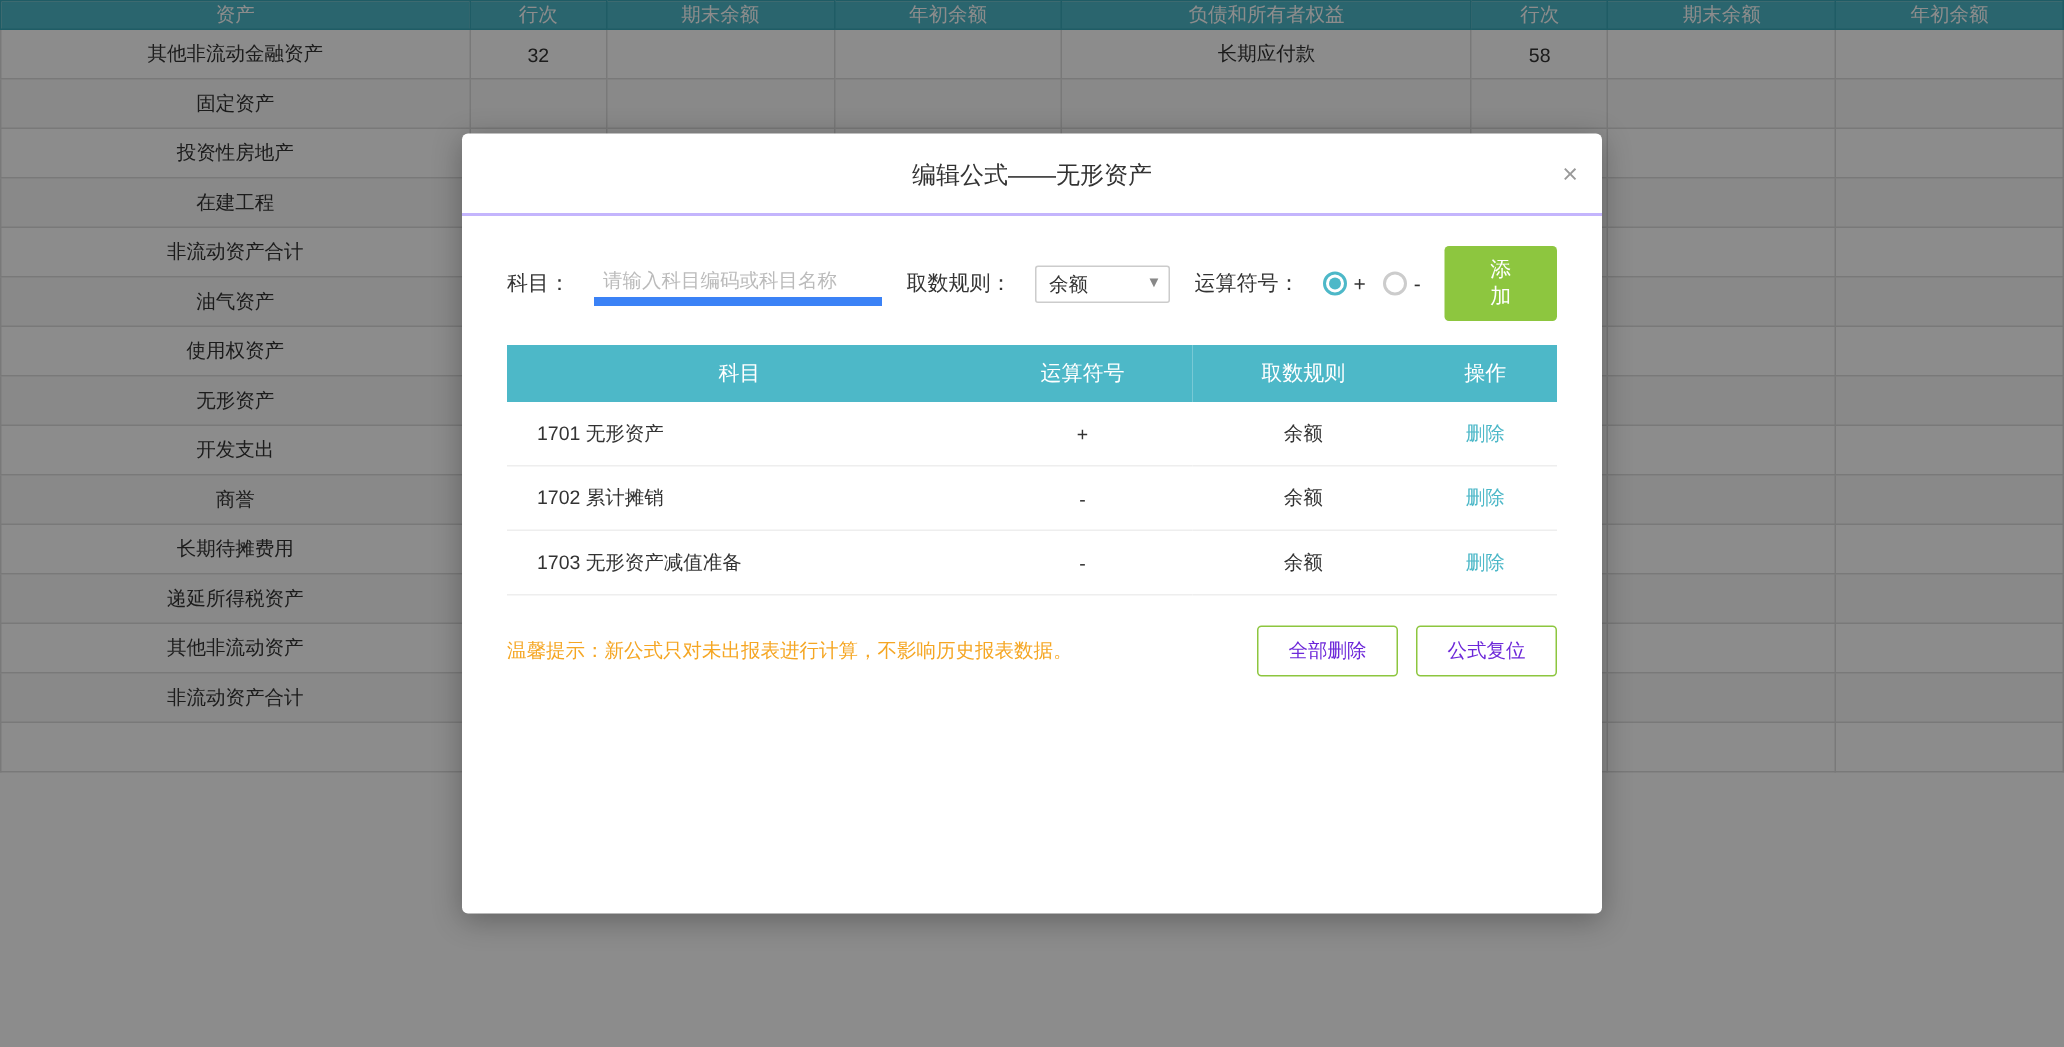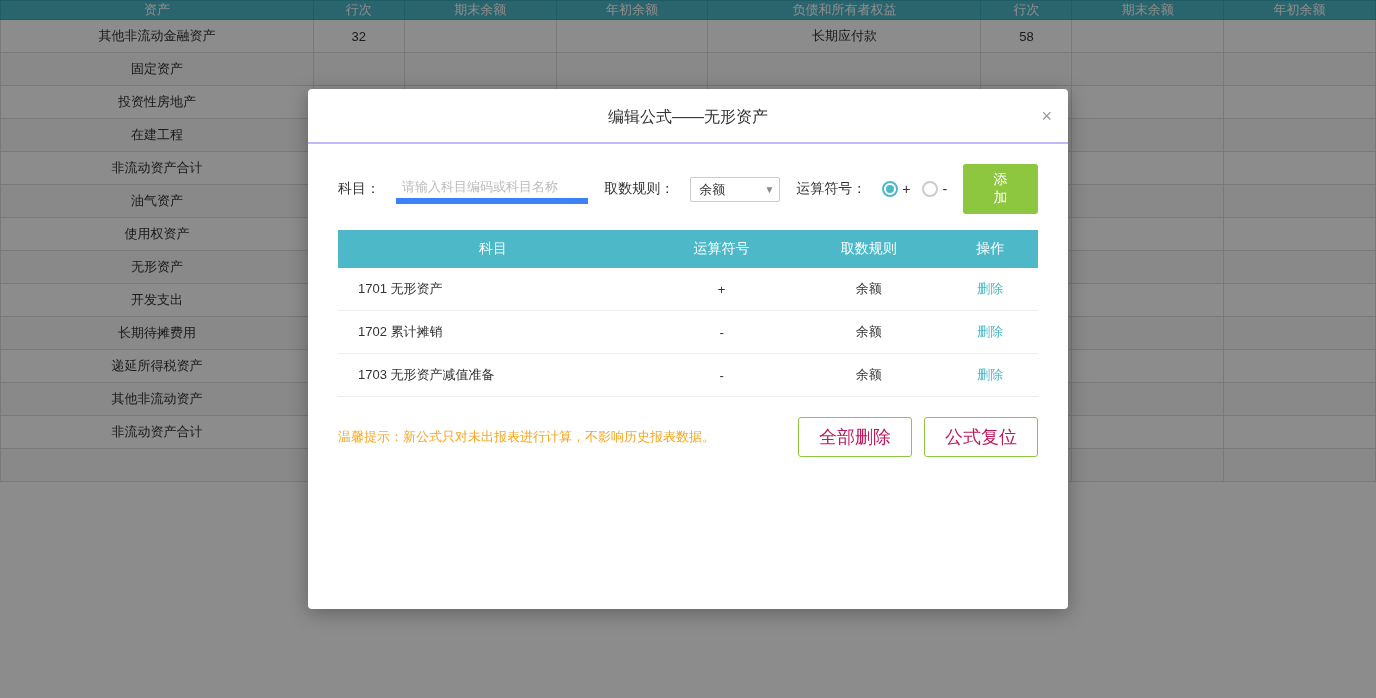--- a/index.html
+++ b/index.html
@@ -261,24 +261,24 @@
     }
 
     .footer-btns {
       display: flex;
       gap: 12px;
     }
 
     .btn-outline {
       border: 1px solid #8dc63f;
       background: #fff;
-      color: #be185d;
+      color: #6d28d9;
       border-radius: 3px;
       padding: 7px 20px;
-      font-size: 18px;
+      font-size: 13px;
       cursor: pointer;
     }
   </style>
 </head>
 <body>
 
 <div class="bg-table-wrap">
   <table class="bg-table">
     <thead>
       <tr>
@@ -368,20 +368,30 @@
           <td></td>
           <td></td>
           <td></td>
           <td></td>
           <td></td>
           <td></td>
           <td></td>
         </tr>
         <tr>
           <td>开发支出</td>
+          <td></td>
+          <td></td>
+          <td></td>
+          <td></td>
+          <td></td>
+          <td></td>
+          <td></td>
+        </tr>
+        <tr>
+          <td>商誉</td>
           <td></td>
           <td></td>
           <td></td>
           <td></td>
           <td></td>
           <td></td>
           <td></td>
         </tr>
         <tr>
           <td>长期待摊费用</td>

